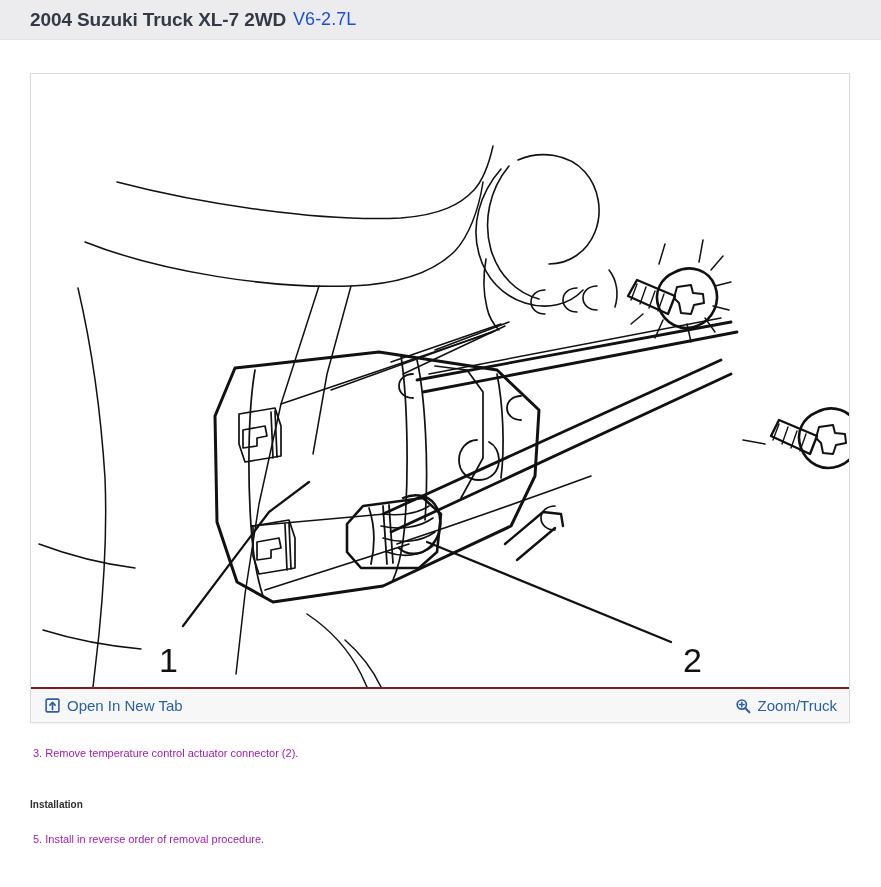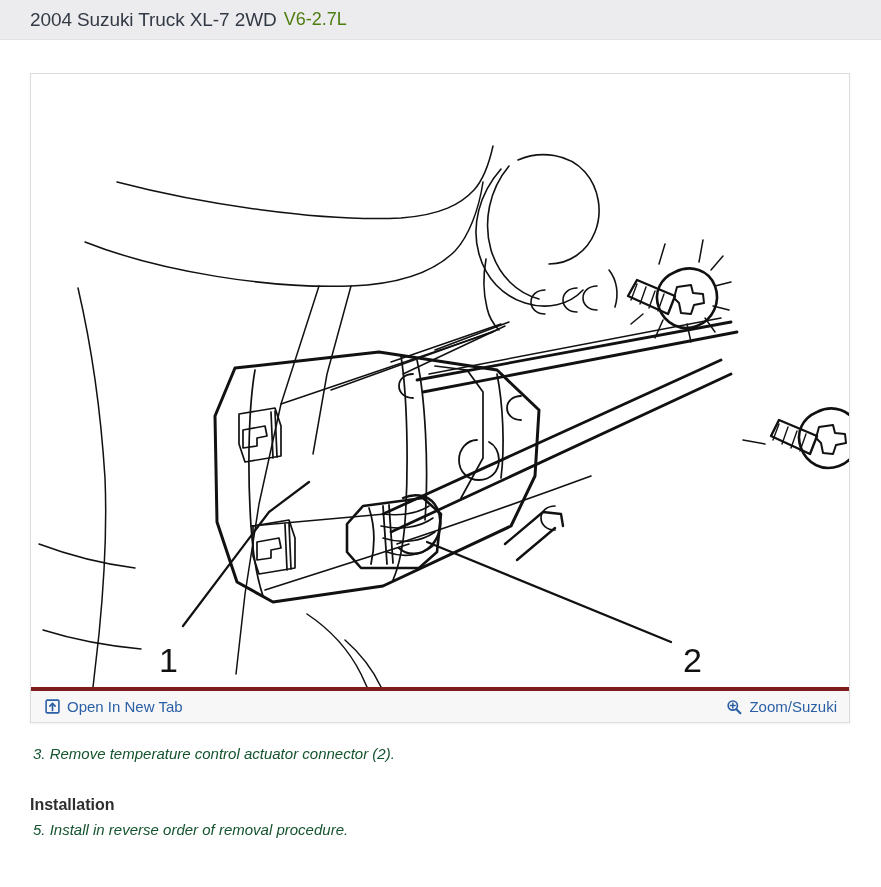--- a/index.html
+++ b/index.html
@@ -21,29 +21,29 @@
     height: 40px;
     background: #ececee;
     border-bottom: 1px solid #e2e2e4;
     display: flex;
     align-items: center;
     padding-left: 30px;
     box-sizing: border-box;
   }
   #vehicle-title {
     font-size: 19px;
-    font-weight: normal;
+    font-weight: bold;
     color: #333a45;
     letter-spacing: -0.1px;
     white-space: nowrap;
   }
   #vehicle-engine {
     font-size: 18px;
     font-weight: normal;
-    color: #4d7c0f;
+    color: #1d4ed8;
     margin-left: 7px;
     white-space: nowrap;
   }
 
   
   #figure-panel {
     position: absolute;
     left: 30px;
     top: 73px;
     width: 820px;
@@ -64,21 +64,21 @@
   #figure-svg { display: block; }
 
   
   #figure-linkbar {
     position: absolute;
     left: 0;
     right: 0;
     bottom: 0;
     height: 35px;
     background: #f7f7f7;
-    border-top: 4px solid #7f1d1d;
+    border-top: 2px solid #7f1d1d;
     display: flex;
     align-items: center;
     justify-content: space-between;
     padding: 0 12px 0 14px;
     box-sizing: border-box;
   }
   .figure-link {
     display: flex;
     align-items: center;
     gap: 7px;
@@ -91,34 +91,33 @@
   .link-icon { display: flex; align-items: center; }
 
   
   #steps-section {
     position: absolute;
     left: 30px;
     top: 742px;
     width: 820px;
   }
   .step-line {
-    font-size: 15px;
-    color: #14532d;
+    font-size: 11px;
+    color: #a21caf;
     line-height: 23px;
     padding-left: 3px;
     white-space: nowrap;
-    font-style: italic;
   }
   #installation-block { margin-top: 30px; }
   #installation-heading {
-    font-size: 16px;
+    font-size: 10px;
     font-weight: bold;
     color: #2e2e2e;
     line-height: 20px;
-    margin-bottom: 3px;
+    margin-bottom: 13px;
   }
 </style>
 </head>
 <body>
 
 <div id="header-bar">
   <span id="vehicle-title">2004 Suzuki Truck XL-7 2WD</span>
   <span id="vehicle-engine">V6-2.7L</span>
 </div>
 
@@ -320,21 +319,21 @@
 
     <a class="figure-link" href="#">
       <span class="link-icon">
         <svg width="16" height="16" viewBox="0 0 16 16" xmlns="http://www.w3.org/2000/svg">
           <circle cx="6.8" cy="6.6" r="4.6" fill="none" stroke="#2b5fa5" stroke-width="1.7"></circle>
           <path d="M 6.8 4.3 L 6.8 8.9" stroke="#2b5fa5" stroke-width="1.5" stroke-linecap="round"></path>
           <path d="M 4.5 6.6 L 9.1 6.6" stroke="#2b5fa5" stroke-width="1.5" stroke-linecap="round"></path>
           <path d="M 10.3 10.2 L 14.4 14.3" stroke="#2b5fa5" stroke-width="2.1" stroke-linecap="round"></path>
         </svg>
       </span>
-      <span>Zoom/Suzuki</span>
+      <span>Zoom/Truck</span>
     </a>
   </div>
 </div>
 
 <div id="steps-section">
   <div class="step-line">3. Remove temperature control actuator connector (2).</div>
 
   <div id="installation-block">
     <div id="installation-heading">Installation</div>
     <div class="step-line">5. Install in reverse order of removal procedure.</div>

